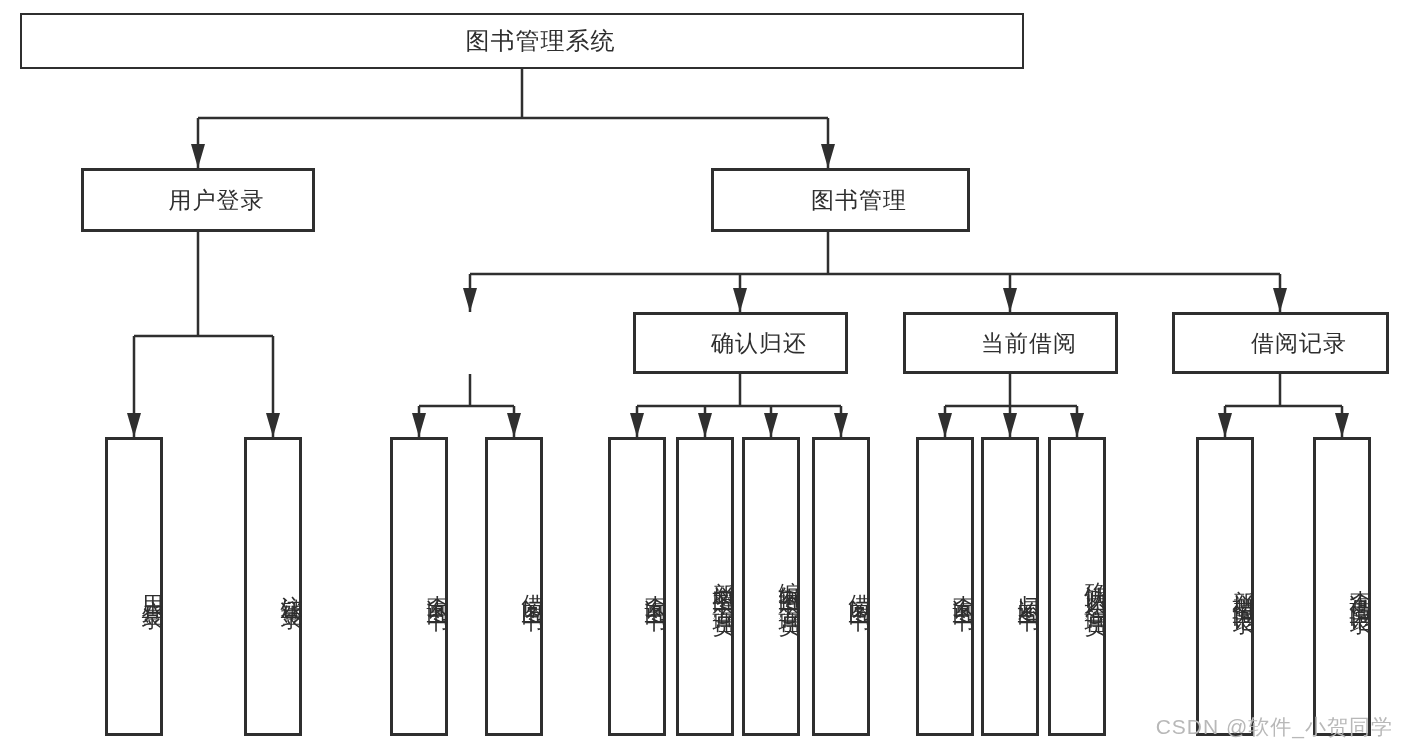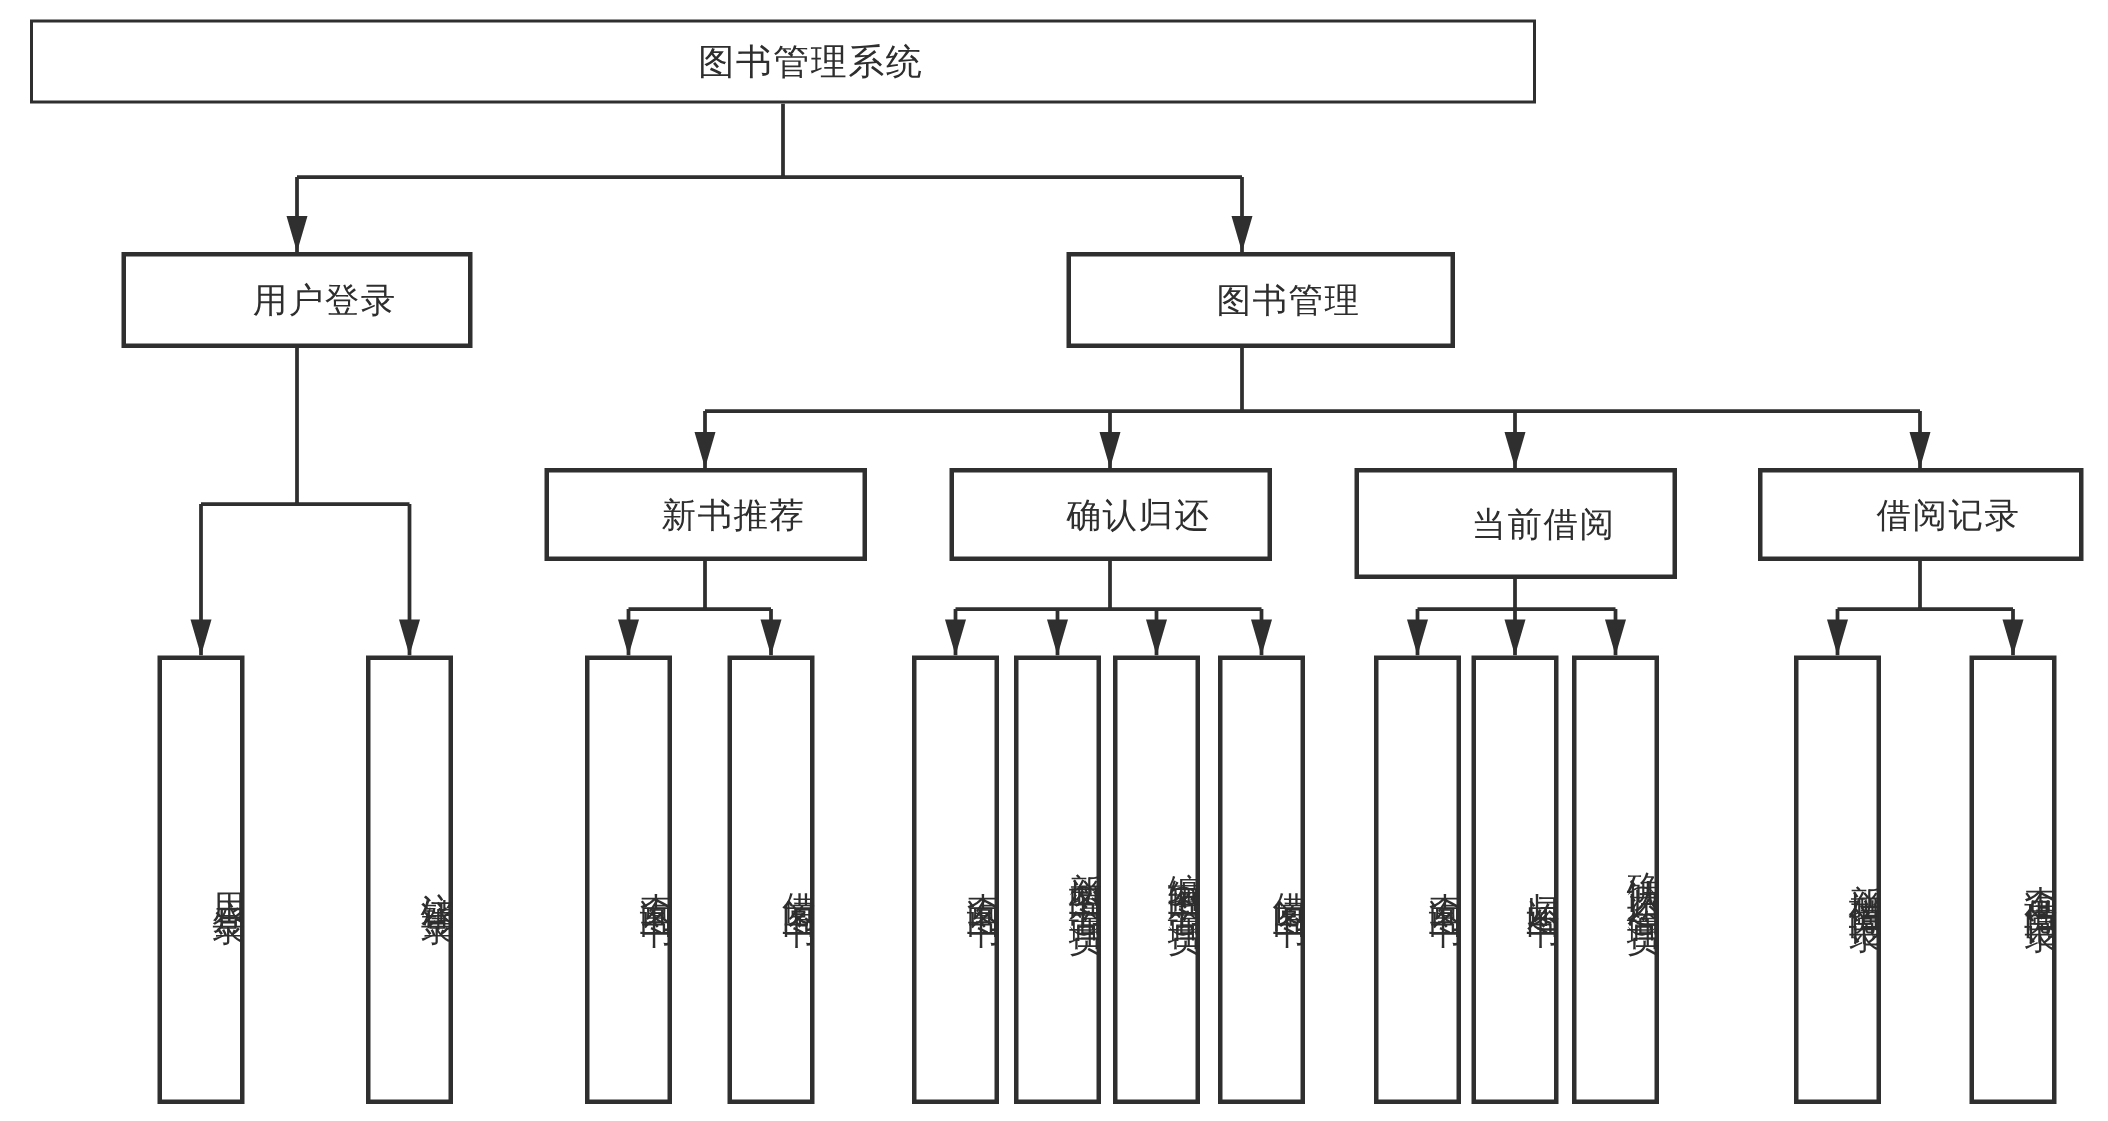--- a/index.html
+++ b/index.html
@@ -68,27 +68,24 @@
     <span>图书管理系统</span>
   </div>
 
   <div class="box lvl2" style="left:81px;top:168px;width:234px;height:64px;">
     <span>用户登录</span>
   </div>
   <div class="box lvl2" style="left:711px;top:168px;width:259px;height:64px;">
     <span>图书管理</span>
   </div>
 
-  <div class="box lvl3" style="left:363px;top:312px;width:215px;height:62px;">
-    <span>新书推荐</span>
-  </div>
   <div class="box lvl3" style="left:633px;top:312px;width:215px;height:62px;">
     <span>确认归还</span>
   </div>
-  <div class="box lvl3" style="left:903px;top:312px;width:215px;height:74px;justify-content:center;">
+  <div class="box lvl3" style="left:903px;top:312px;width:215px;height:62px;justify-content:center;">
     <span>当前借阅</span>
   </div>
   <div class="box lvl3" style="left:1172px;top:312px;width:217px;height:62px;">
     <span>借阅记录</span>
   </div>
 
   <div class="box leaf" style="left:105px;">
     <span class="vlbl">用户登录</span>
   </div>
   <div class="box leaf" style="left:244px;">
@@ -125,14 +122,15 @@
     <span class="vlbl">确认归还（管理员）</span>
   </div>
 
   <div class="box leaf" style="left:1196px;">
     <span class="vlbl">新增借阅记录</span>
   </div>
   <div class="box leaf" style="left:1313px;">
     <span class="vlbl">查询借阅记录</span>
   </div>
 
+  <div class="watermark">CSDN @软件_小贺同学</div>
 
 </div>
 
 </body></html>

